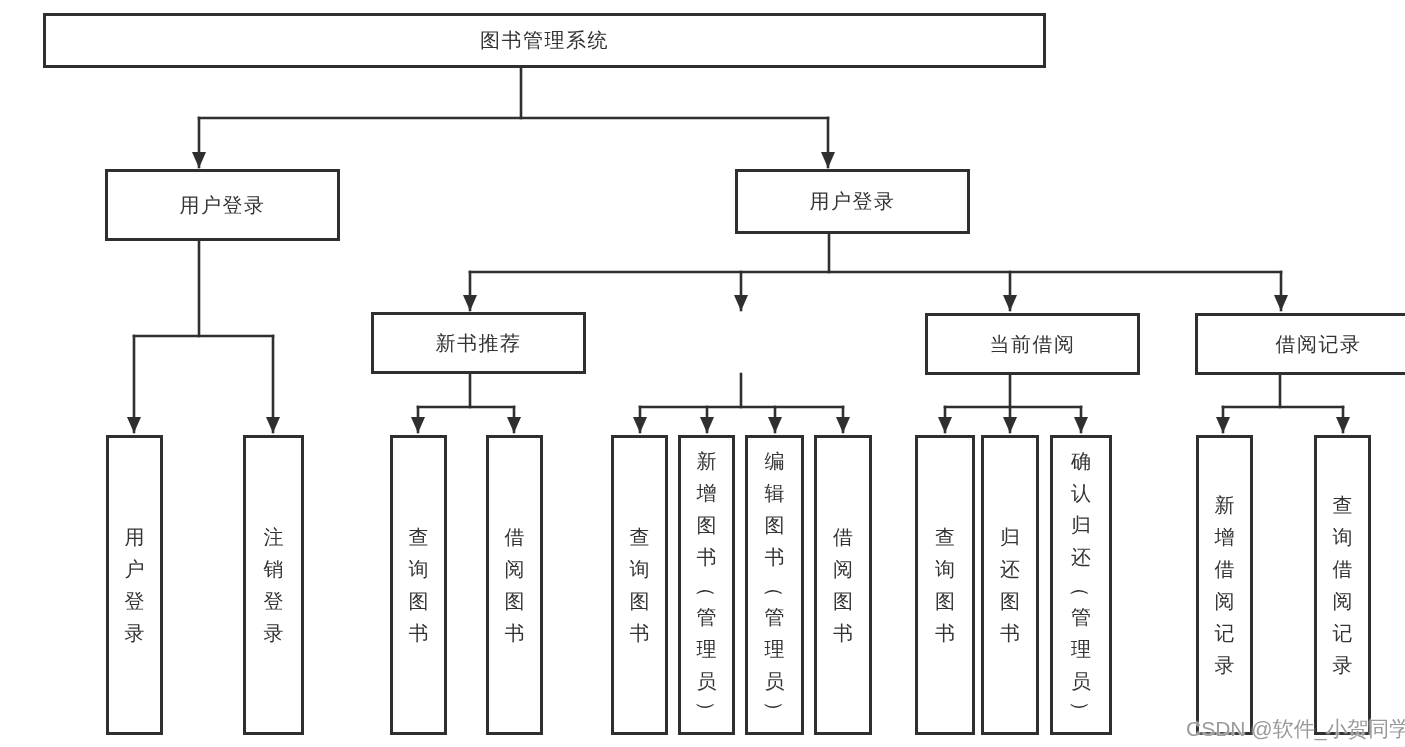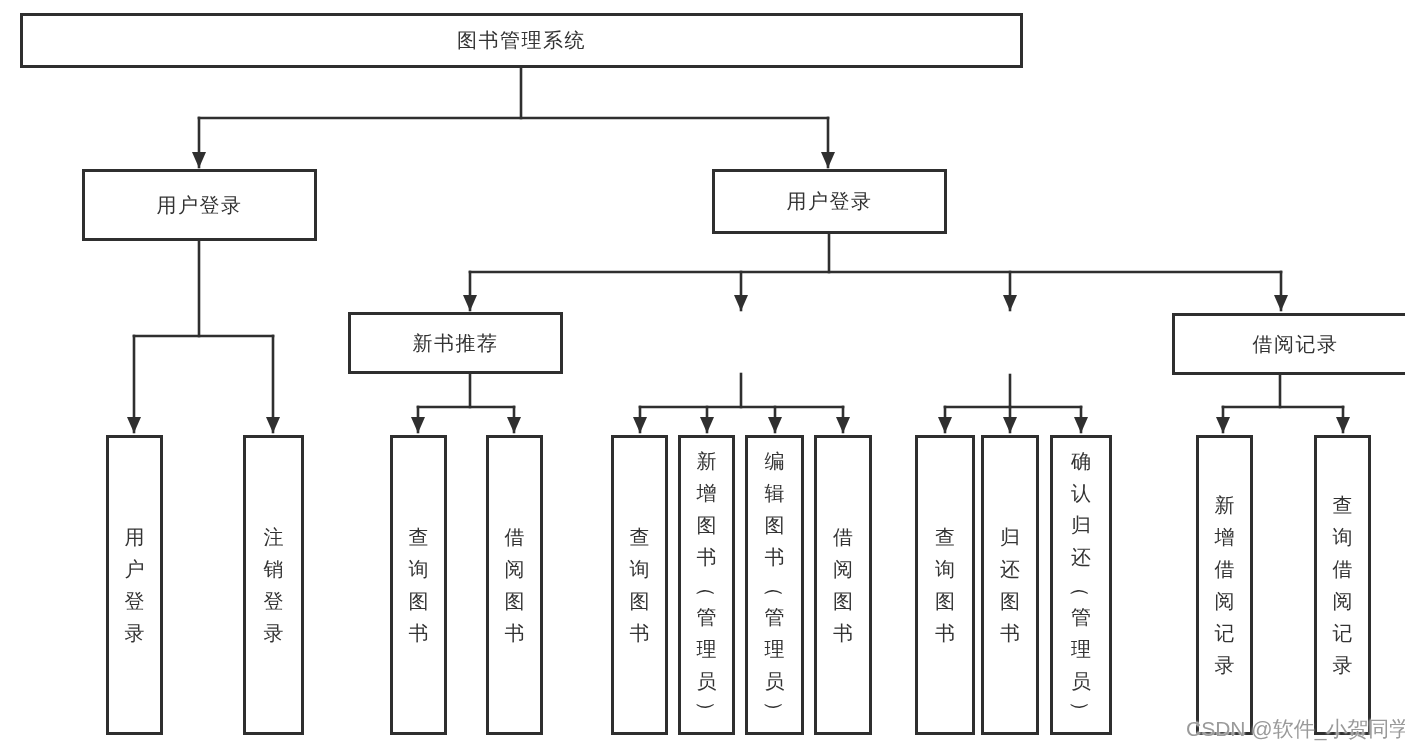--- a/index.html
+++ b/index.html
@@ -12,21 +12,21 @@
     overflow:hidden;
   }
   svg.wires { position:absolute; left:0; top:0; }
   .edge { stroke:var(--line,#2f2f2f); stroke-width:2.6; fill:none; stroke-linecap:square; }
   #arrowhead path { fill:var(--line,#2f2f2f); stroke:none; }
   .node {
     position:absolute; background:#fff;
     border:3px solid var(--border,#2f2f2f);
     display:flex; align-items:center; justify-content:center;
   }
-  .node.h { font-size:20px; letter-spacing:1.5px; }
+  .node.h { font-size:20px; letter-spacing:1.5px;margin-left:23px; }
   .node.v { top:435px; height:300px; }
   .vtext {
     display:flex; flex-direction:column; align-items:center; justify-content:center;
     width:100%; height:100%; font-size:20px; line-height:1; gap:12px;
   }
   .vtext span { display:block; }
   .vtext .rot {
     transform:rotate(90deg);
     height:16px; display:flex; align-items:center; justify-content:center;
   }
@@ -110,20 +110,23 @@
 
   <div class="node h" style="left:82px; top:169px; width:235px; height:72px;">
     <span>用户登录</span>
   </div>
   <div class="node h" style="left:712px; top:169px; width:235px; height:65px;">
     <span>用户登录</span>
   </div>
 
   <div class="node h" style="left:348px; top:312px; width:215px; height:62px;">
     <span>新书推荐</span>
+  </div>
+  <div class="node h" style="left:902px; top:313px; width:215px; height:62px;">
+    <span>当前借阅</span>
   </div>
   <div class="node h" style="left:1172px; top:313px; width:247px; height:62px;">
     <span>借阅记录</span>
   </div>
 
   <div class="node v" style="left:106px; width:57px;">
     <div class="vtext">
         <span>用</span>
         <span>户</span>
         <span>登</span>

